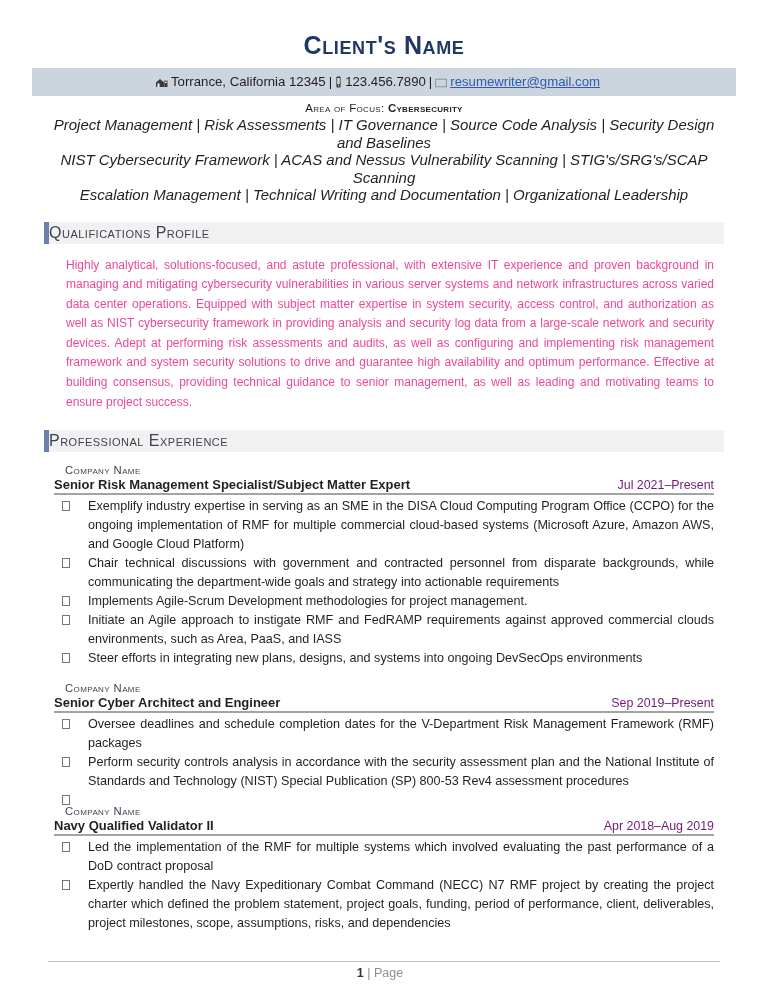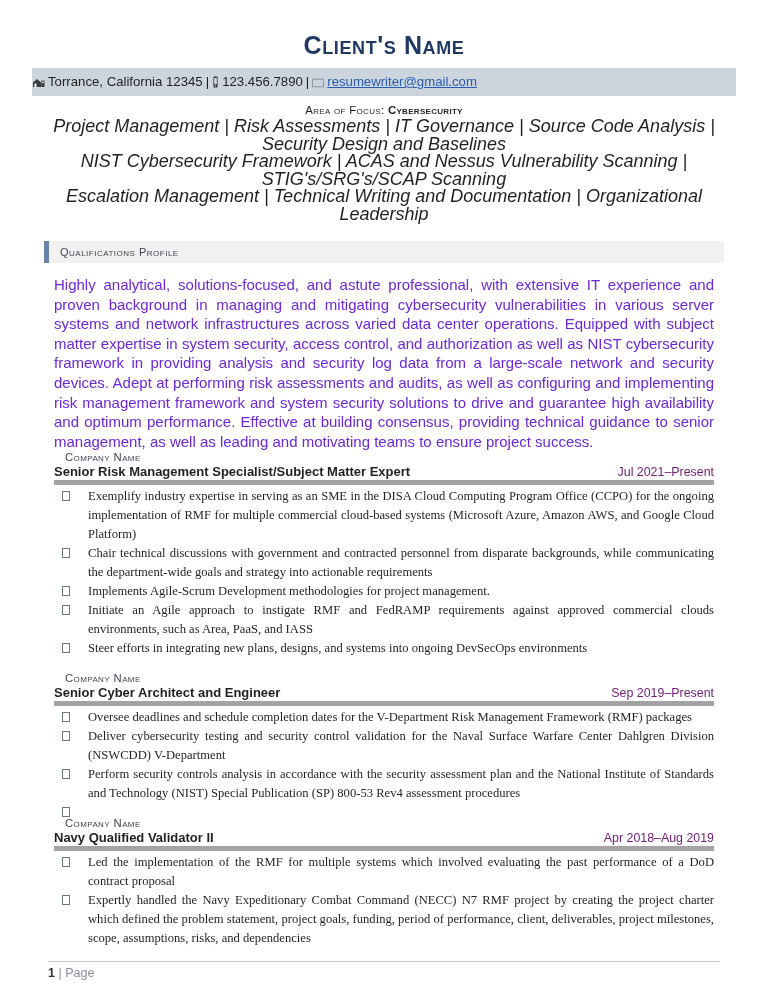--- a/index.html
+++ b/index.html
@@ -30,22 +30,23 @@
     font-variant: small-caps;
     font-weight: bold;
     font-size: 25px;
     letter-spacing: 0.6px;
     line-height: 30px;
     margin: 4px 0 8px 0;
     font-family: "Liberation Sans", sans-serif;
   }
   .contact-bar {
     background: #ccd4de;
-    margin: 8px -16px;
+    margin: 0 -16px;
     padding: 5px 13px 6px 0;
+    text-align: center;
     font-size: 13.2px;
     line-height: 17px;
     color: #231f20;
   }
   .contact-bar .sep {
     color: #231f20;
     padding: 0 3px;
   }
   .contact-bar .email {
     color: #2a5db0;
@@ -56,27 +57,28 @@
     vertical-align: -2px;
     margin-right: 3px;
   }
   .ico svg { display: block; }
 
   .focus-label {
     text-align: center;
     font-variant: small-caps;
     font-size: 11.5px;
     letter-spacing: 0.3px;
+    margin-top: 6px;
     color: #231f20;
   }
   .focus-label b { font-weight: bold; }
   .focus-lines {
     text-align: center;
     font-style: italic;
-    font-size: 18px;
+    font-size: 15px;
     line-height: 17.5px;
     margin-top: 2px;
     color: #231f20;
   }
 
   
   .section-head {
     background: #f1f1f1;
     margin: 0 -4px;
     height: 22px;
@@ -86,53 +88,52 @@
     margin-bottom: 12px;
   }
   .section-head .accent {
     width: 5px;
     height: 22px;
     background: #6a82a8;
     flex: 0 0 auto;
   }
   .section-head .stitle {
     font-variant: small-caps;
-    font-size: 11px;
+    font-size: 16px;
     letter-spacing: 0.5px;
     color: #3d4450;
-    padding-left: 11px;
   }
 
   
   .summary {
     text-align: justify;
-    font-size: 15px;
+    font-size: 12px;
     line-height: 19.6px;
-    margin: 0 6px 0 6px;
-    color: #6d28d9;
+    margin: 0 6px 0 18px;
+    color: #ec4899;
   }
 
   
   .job { margin-top: 14px; }
   .job:first-of-type { margin-top: 0; }
   .company {
     font-variant: small-caps;
     font-size: 11.3px;
     letter-spacing: 0.4px;
     color: #3d4450;
     margin-left: 17px;
   }
   .title-row {
     display: flex;
     justify-content: space-between;
     align-items: baseline;
     margin-left: 6px;
     margin-right: 6px;
     margin-top: 1px;
-    border-bottom: 5px solid #a3a3a3;
+    border-bottom: 2px solid #a3a3a3;
     padding-bottom: 1px;
   }
   .job-title {
     font-weight: bold;
     font-size: 13px;
     color: #231f20;
   }
   .job-date {
     font-size: 12.4px;
     color: #701a75;
@@ -144,21 +145,20 @@
     padding: 0;
   }
   ul.bullets li {
     position: relative;
     padding-left: 34px;
     text-align: justify;
     font-size: 12.6px;
     line-height: 19px;
     margin-bottom: 0px;
     color: #231f20;
-    font-family: Liberation Serif, serif;
   }
   .tofu {
     position: absolute;
     left: 8px;
     top: 4px;
     width: 8px;
     height: 10px;
     border: 1px solid #6e7681;
     box-sizing: border-box;
   }
@@ -168,21 +168,21 @@
     position: absolute;
     left: 48px;
     right: 48px;
     bottom: 14px;
   }
   .footer .rule {
     border-top: 1px solid #c7c7c7;
     margin-bottom: 4px;
   }
   .footer .pg {
-    text-align: left;
+    text-align: center;
     font-size: 12.5px;
     color: #8a8f98;
     padding-right: 8px;
   }
   .footer .pg b {
     color: #333;
     font-weight: bold;
   }
 </style>
 </head>
@@ -216,20 +216,24 @@
     <div>NIST Cybersecurity Framework | ACAS and Nessus Vulnerability Scanning | STIG's/SRG's/SCAP Scanning</div>
     <div>Escalation Management | Technical Writing and Documentation | Organizational Leadership</div>
   </div>
 
   <div class="section-head">
     <div class="accent"></div>
     <div class="stitle">Qualifications Profile</div>
   </div>
   <p class="summary">Highly analytical, solutions-focused, and astute professional, with extensive IT experience and proven background in managing and mitigating cybersecurity vulnerabilities in various server systems and network infrastructures across varied data center operations. Equipped with subject matter expertise in system security, access control, and authorization as well as NIST cybersecurity framework in providing analysis and security log data from a large-scale network and security devices. Adept at performing risk assessments and audits, as well as configuring and implementing risk management framework and system security solutions to drive and guarantee high availability and optimum performance. Effective at building consensus, providing technical guidance to senior management, as well as leading and motivating teams to ensure project success.</p>
 
+  <div class="section-head">
+    <div class="accent"></div>
+    <div class="stitle">Professional Experience</div>
+  </div>
 
   <div id="jobs">
       <div class="job">
         <div class="company">Company Name</div>
         <div class="title-row">
           <div class="job-title">Senior Risk Management Specialist/Subject Matter Expert</div>
           <div class="job-date">Jul 2021–Present</div>
         </div>
         <ul class="bullets">
           <li><span class="tofu"></span><span>Exemplify industry expertise in serving as an SME in the DISA Cloud Computing Program Office (CCPO) for the ongoing implementation of RMF for multiple commercial cloud-based systems (Microsoft Azure, Amazon AWS, and Google Cloud Platform)</span></li>
@@ -240,21 +244,20 @@
         </ul>
       </div>
       <div class="job">
         <div class="company">Company Name</div>
         <div class="title-row">
           <div class="job-title">Senior Cyber Architect and Engineer</div>
           <div class="job-date">Sep 2019–Present</div>
         </div>
         <ul class="bullets">
           <li><span class="tofu"></span><span>Oversee deadlines and schedule completion dates for the V-Department Risk Management Framework (RMF) packages</span></li>
-          <li><span class="tofu"></span><span>Deliver cybersecurity testing and security control validation for the Naval Surface Warfare Center Dahlgren Division (NSWCDD) V-Department</span></li>
           <li><span class="tofu"></span><span>Perform security controls analysis in accordance with the security assessment plan and the National Institute of Standards and Technology (NIST) Special Publication (SP) 800-53 Rev4 assessment procedures</span></li>
           <li><span class="tofu"></span></li>
         </ul>
       </div>
       <div class="job">
         <div class="company">Company Name</div>
         <div class="title-row">
           <div class="job-title">Navy Qualified Validator II</div>
           <div class="job-date">Apr 2018–Aug 2019</div>
         </div>

